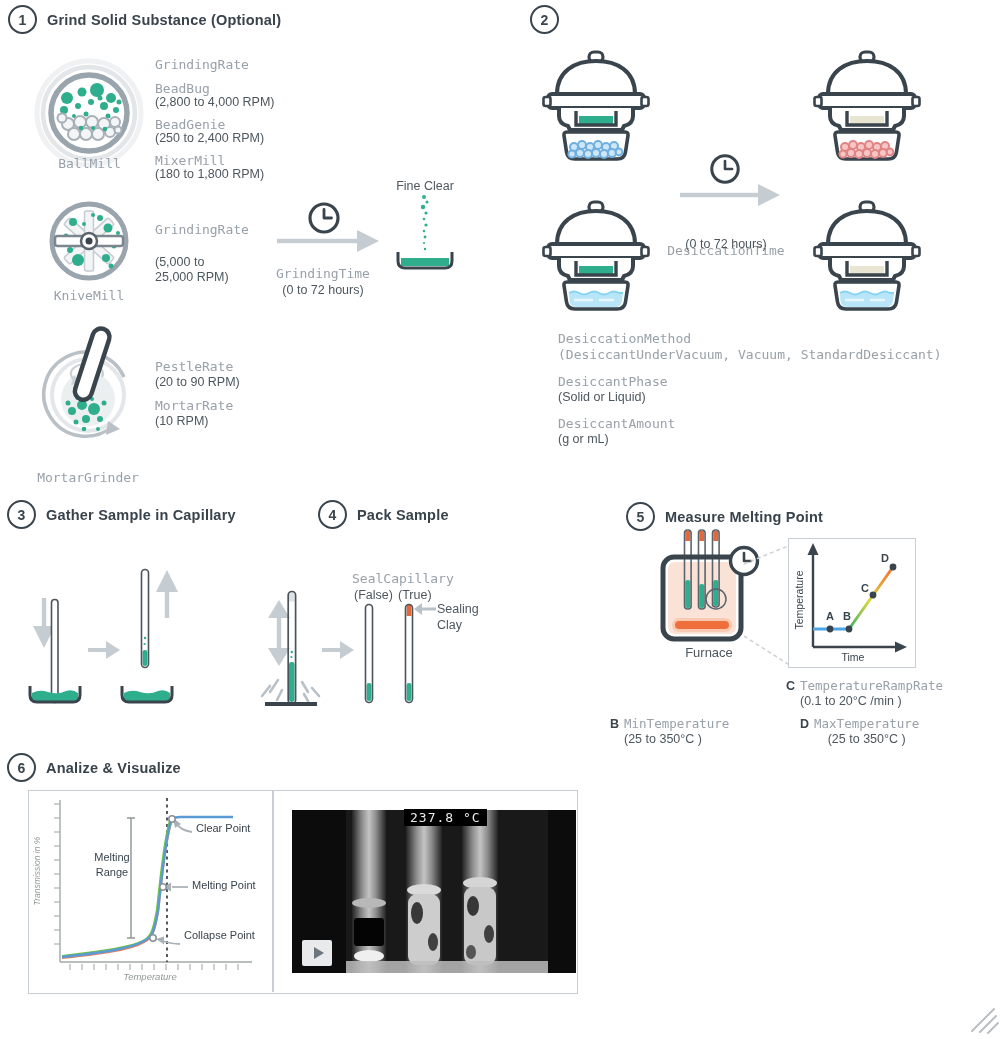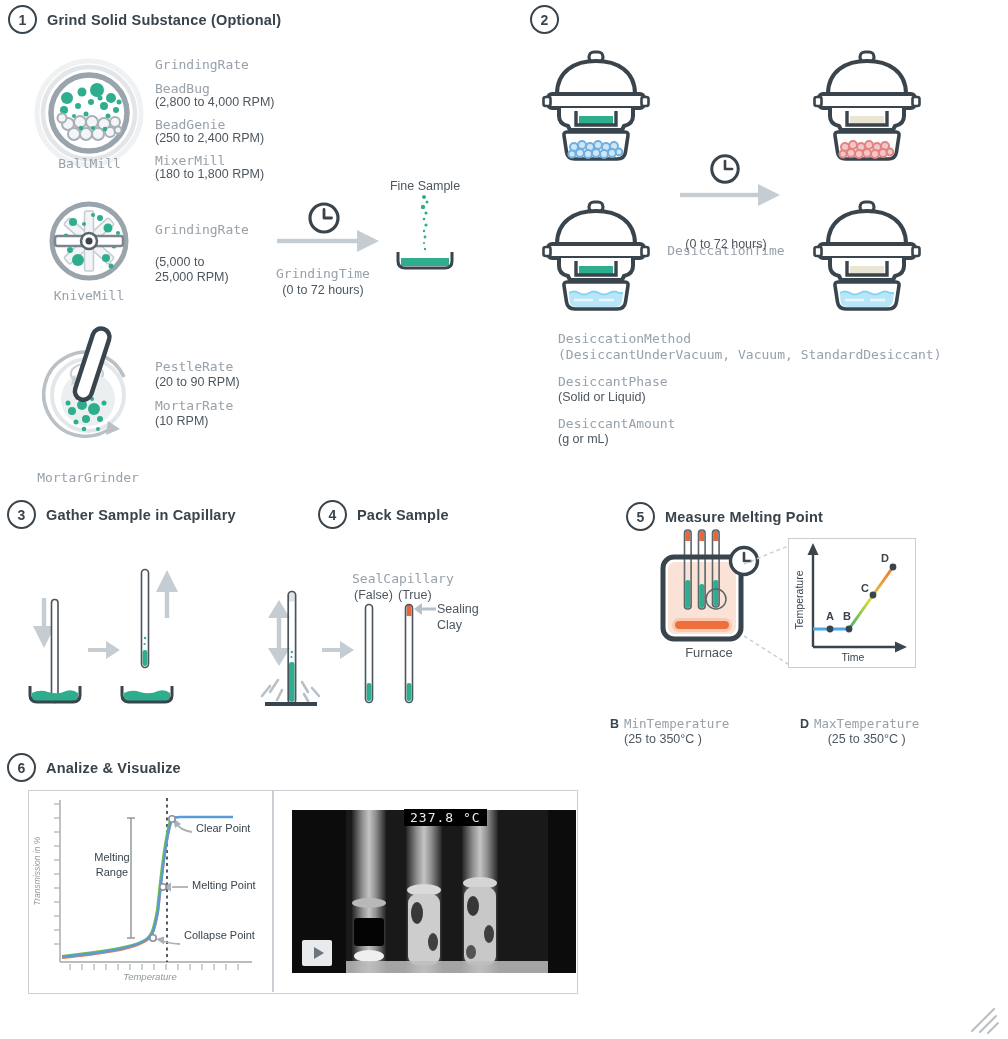--- a/index.html
+++ b/index.html
@@ -143,21 +143,21 @@
     <circle cx="18" cy="18" r="14" fill="#fff" stroke="#39444d" stroke-width="3.2"></circle>
     <path d="M18,18 V9.5 M18,18 H25.5" fill="none" stroke="#39444d" stroke-width="2.8" stroke-linecap="round"></path>
   </svg>
   <svg class="abs" style="left:277px;top:228px;" width="102" height="26" viewBox="0 0 102 26">
     <rect x="0" y="10.8" width="80" height="4.4" fill="#c5ccd2"></rect>
     <polygon points="80,2 102,13 80,24" fill="#c5ccd2"></polygon>
   </svg>
   <div class="abs monow center" style="left:248px;top:266px;width:150px;">GrindingTime</div>
   <div class="abs range center" style="left:248px;top:283px;width:150px;">(0 to 72 hours)</div>
 
-  <div class="abs range center" style="left:375px;top:179px;width:100px;">Fine Sample</div>
+  <div class="abs range center" style="left:375px;top:179px;width:100px;">Fine Clear</div>
   <svg class="abs" style="left:413px;top:194px;" width="24" height="58" viewBox="0 0 24 58">
     <g fill="#2fae8e">
       <circle cx="11" cy="3" r="2"></circle>
         <circle cx="14" cy="8" r="1.5"></circle>
         <circle cx="10" cy="13" r="2.2"></circle>
       <circle cx="13" cy="19" r="1.6"></circle>
         <circle cx="11" cy="25" r="1.3"></circle>
         <circle cx="13" cy="31" r="1.6"></circle>
       <circle cx="11" cy="37" r="1.2"></circle>
         <circle cx="12" cy="43" r="1.4"></circle>
@@ -428,20 +428,24 @@
       <text x="76" y="53" text-anchor="middle" font-size="11" font-weight="bold" fill="#39444d">C</text>
       <text x="96" y="23" text-anchor="middle" font-size="11" font-weight="bold" fill="#39444d">D</text>
       <text x="14" y="61" text-anchor="middle" font-size="10.5" fill="#39444d" transform="rotate(-90 14 61)">Temperature</text>
       <text x="64" y="122" text-anchor="middle" font-size="10.5" fill="#39444d">Time</text>
     </svg>
   </div>
 
   <div class="prow" style="left:610px;top:716px;">
     <div><span class="k">B</span><span class="nm">MinTemperature</span></div>
     <div class="rg">(25 to 350°C )</div>
+  </div>
+  <div class="prow" style="left:786px;top:678px;">
+    <div><span class="k">C</span><span class="nm">TemperatureRampRate</span></div>
+    <div class="rg">(0.1 to 20°C /min )</div>
   </div>
   <div class="prow" style="left:800px;top:716px;text-align:center;">
     <div><span class="k">D</span><span class="nm">MaxTemperature</span></div>
     <div class="rg">(25 to 350°C )</div>
   </div>
 
   <div id="box6"></div>
   <div id="divider6"></div>
 
   <svg class="abs" style="left:30px;top:792px;" width="240" height="198" viewBox="0 0 240 198">

